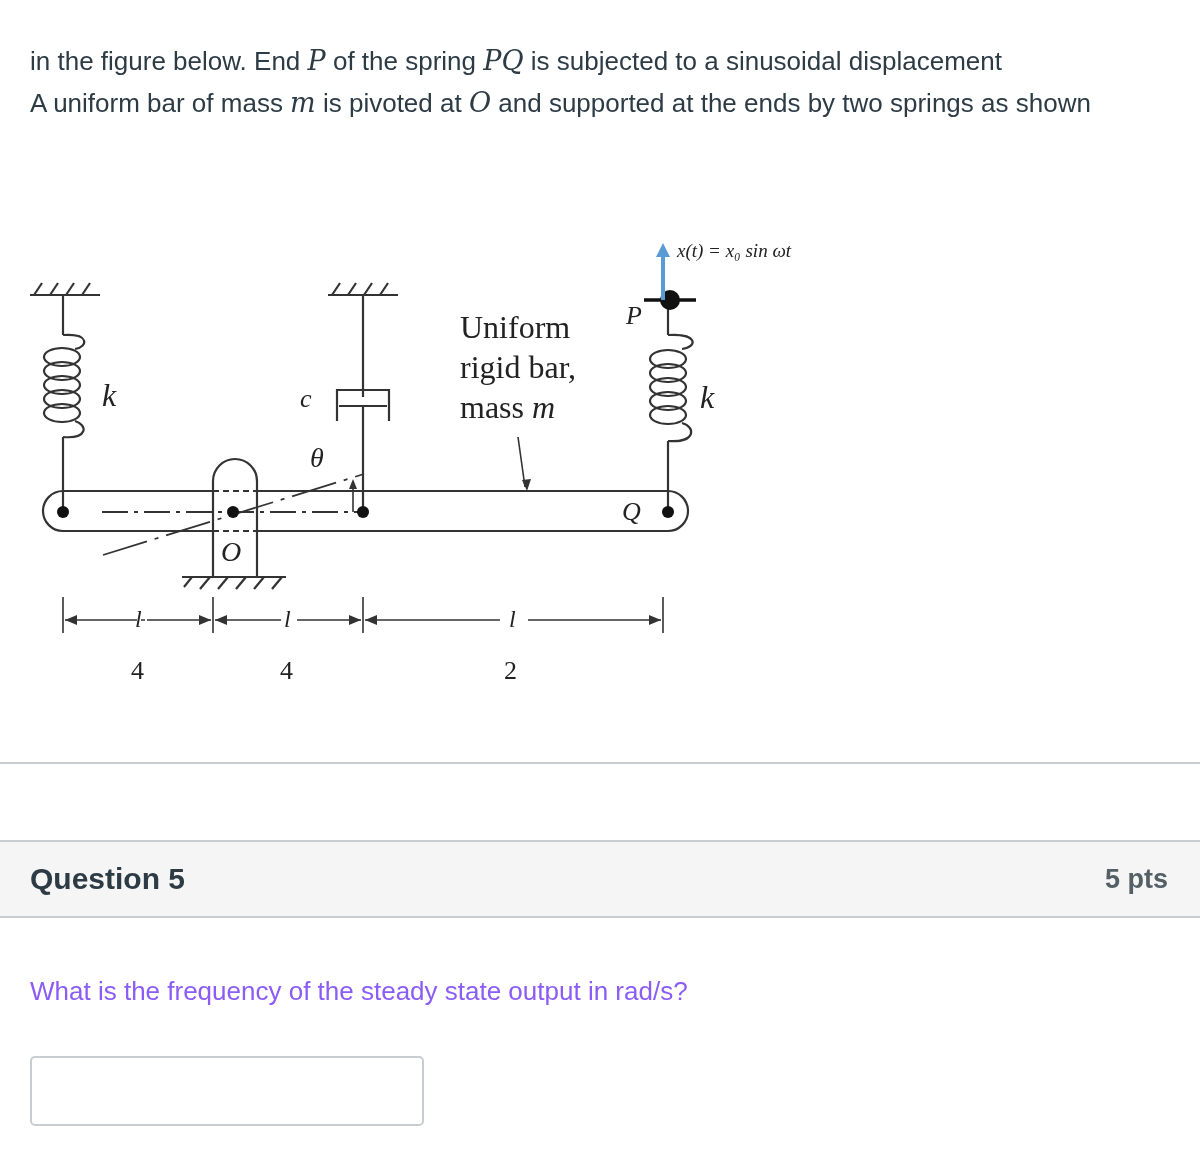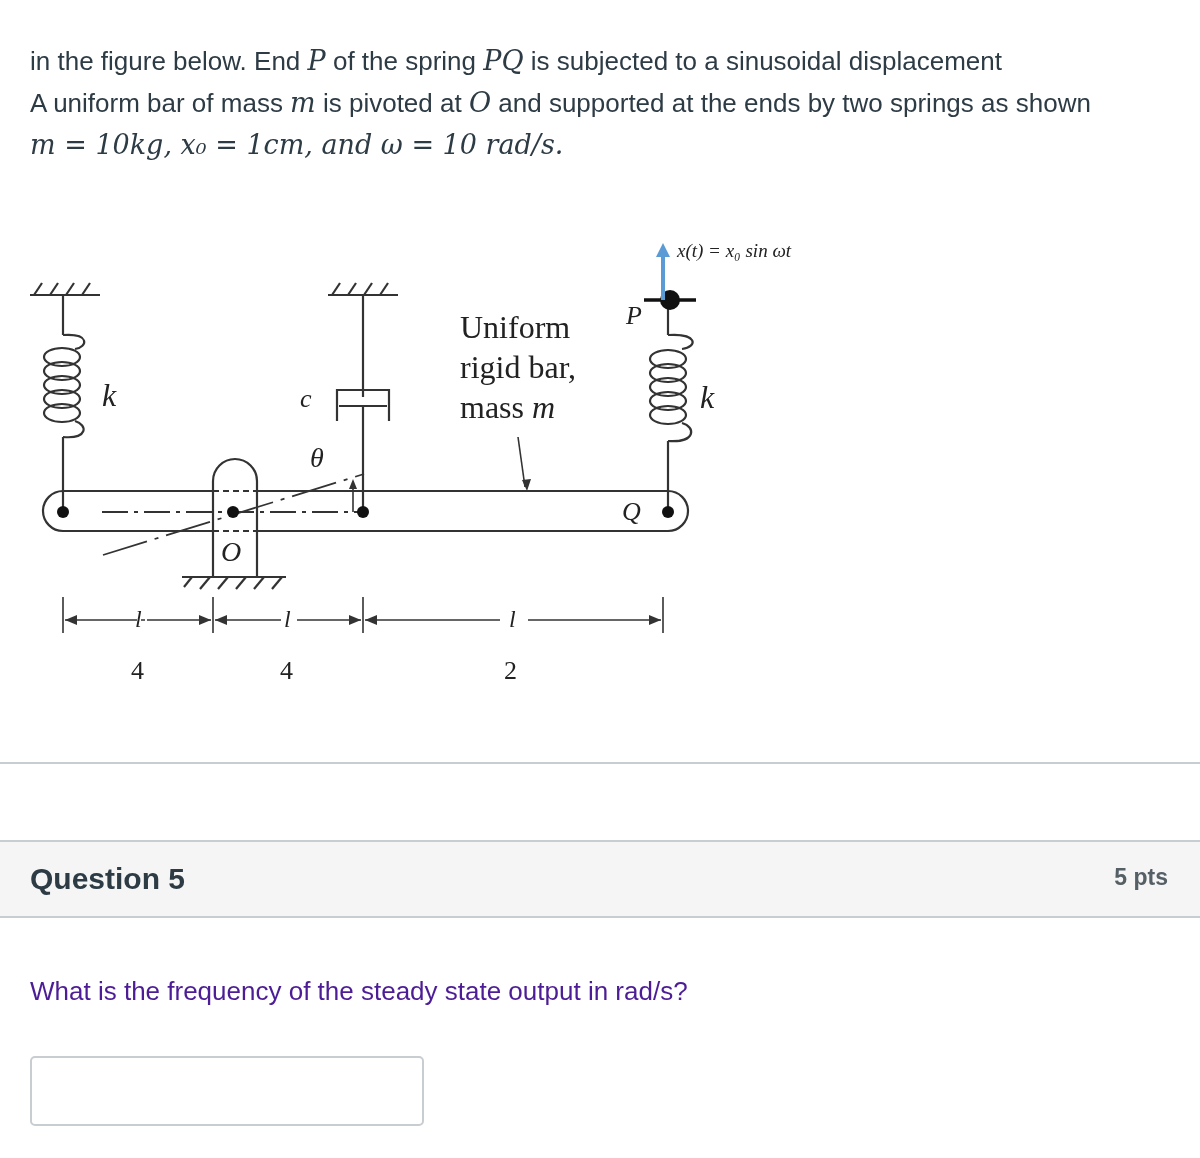--- a/index.html
+++ b/index.html
@@ -17,41 +17,38 @@
   .figure { position: absolute; left: 20px; top: 225px; width: 820px; height: 480px; }
   .figure svg { width: 820px; height: 480px; display: block; }
   .figure text { font-family: "Liberation Serif", "DejaVu Serif", serif; fill: #222; }
   .divider-top { position: absolute; left: 0; top: 762px; width: 1200px; height: 0; border-top: 2px solid #c7cdd1; }
   .q-header {
     position: absolute; left: 0; top: 840px; width: 1200px; height: 78px;
     background: #f5f5f5; border-top: 2px solid #c7cdd1; border-bottom: 2px solid #c7cdd1;
     box-sizing: border-box;
   }
   .q-title { position: absolute; left: 30px; top: 20px; font-size: 30px; font-weight: bold; color: #2d3b45; }
-  .q-pts { position: absolute; right: 32px; top: 22px; font-size: 23px; font-weight: bold; color: #555f66; }
-  .q-text { position: absolute; left: 30px; top: 976px; font-size: 26px; color: #4c1d95; }
+  .q-pts { position: absolute; right: 32px; top: 22px; font-size: 27px; font-weight: bold; color: #555f66; }
+  .q-text { position: absolute; left: 30px; top: 976px; font-size: 26px; color: #8b5cf6; }
   .answer-input {
     position: absolute; left: 30px; top: 1056px; width: 394px; height: 70px;
     border: 2px solid #c7cdd1; border-radius: 5px; box-sizing: border-box;
     background: #fff; font-size: 22px; padding: 0 12px;
     font-family: "Liberation Sans", sans-serif; color: #2d3b45; outline: none;
   }
 </style>
 </head>
 <body>
 
 <div class="prompt">
   <span class="line">
     <span>in the figure below.  End </span><span class="math">P</span><span> of the spring </span><span class="math">PQ</span><span> is subjected to a sinusoidal displacement</span>
   </span>
   <span class="line">
     <span>A uniform bar of mass </span><span class="math">m</span><span> is pivoted at </span><span class="math">O</span><span> and supported at the ends by two springs as shown</span>
-  </span>
-  <span class="line">
-    <span class="math">m = 10kg,  x₀ = 1cm,  and ω = 10 rad/s.</span>
   </span>
 </div>
 
 <div class="figure">
   <svg viewBox="0 0 820 480" xmlns="http://www.w3.org/2000/svg">
     <g stroke="#333" stroke-width="2.2" fill="none">
 
       <g>
         <line x1="10" y1="70" x2="80" y2="70"></line>
         <line x1="14" y1="70" x2="22" y2="58"></line>

